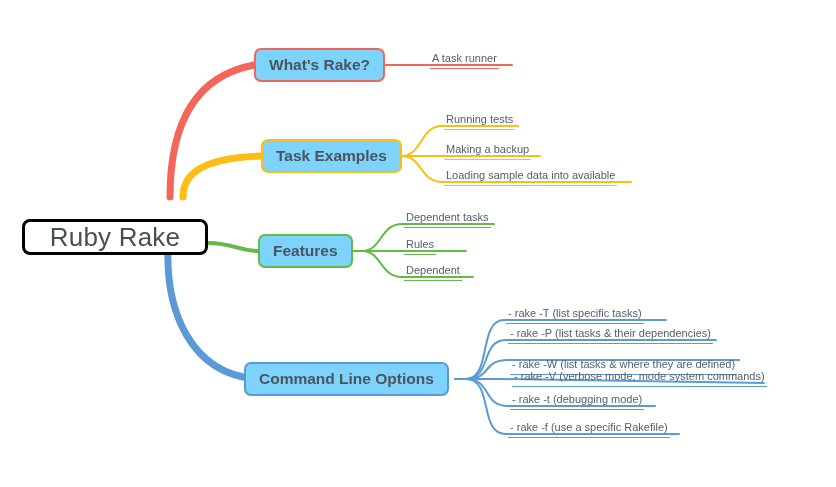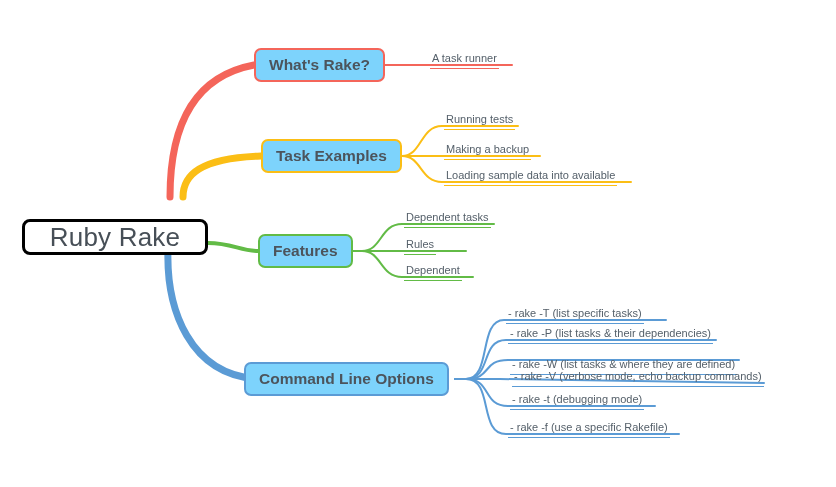--- a/index.html
+++ b/index.html
@@ -164,17 +164,17 @@
   <div class="leaf yellow" style="left:444px; top:141px;">Making a backup</div>
   <div class="leaf yellow" style="left:444px; top:167px;">Loading sample data into available</div>
 
   <div class="leaf green" style="left:404px; top:209px;">Dependent tasks</div>
   <div class="leaf green" style="left:404px; top:236px;">Rules</div>
   <div class="leaf green" style="left:404px; top:262px;">Dependent</div>
 
   <div class="leaf blue" style="left:506px; top:305px;">- rake -T (list specific tasks)</div>
   <div class="leaf blue" style="left:508px; top:325px;">- rake -P (list tasks &amp; their dependencies)</div>
   <div class="leaf blue" style="left:510px; top:356px;">- rake -W (list tasks &amp; where they are defined)</div>
-  <div class="leaf blue" style="left:512px; top:368px;">- rake -V (verbose mode, echo backup commands)</div>
+  <div class="leaf blue" style="left:512px; top:368px;">- rake -V (verbose mode, mode system commands)</div>
   <div class="leaf blue" style="left:510px; top:391px;">- rake -t (debugging mode)</div>
   <div class="leaf blue" style="left:508px; top:419px;">- rake -f (use a specific Rakefile)</div>
 
 </div>
 
 </body></html>

